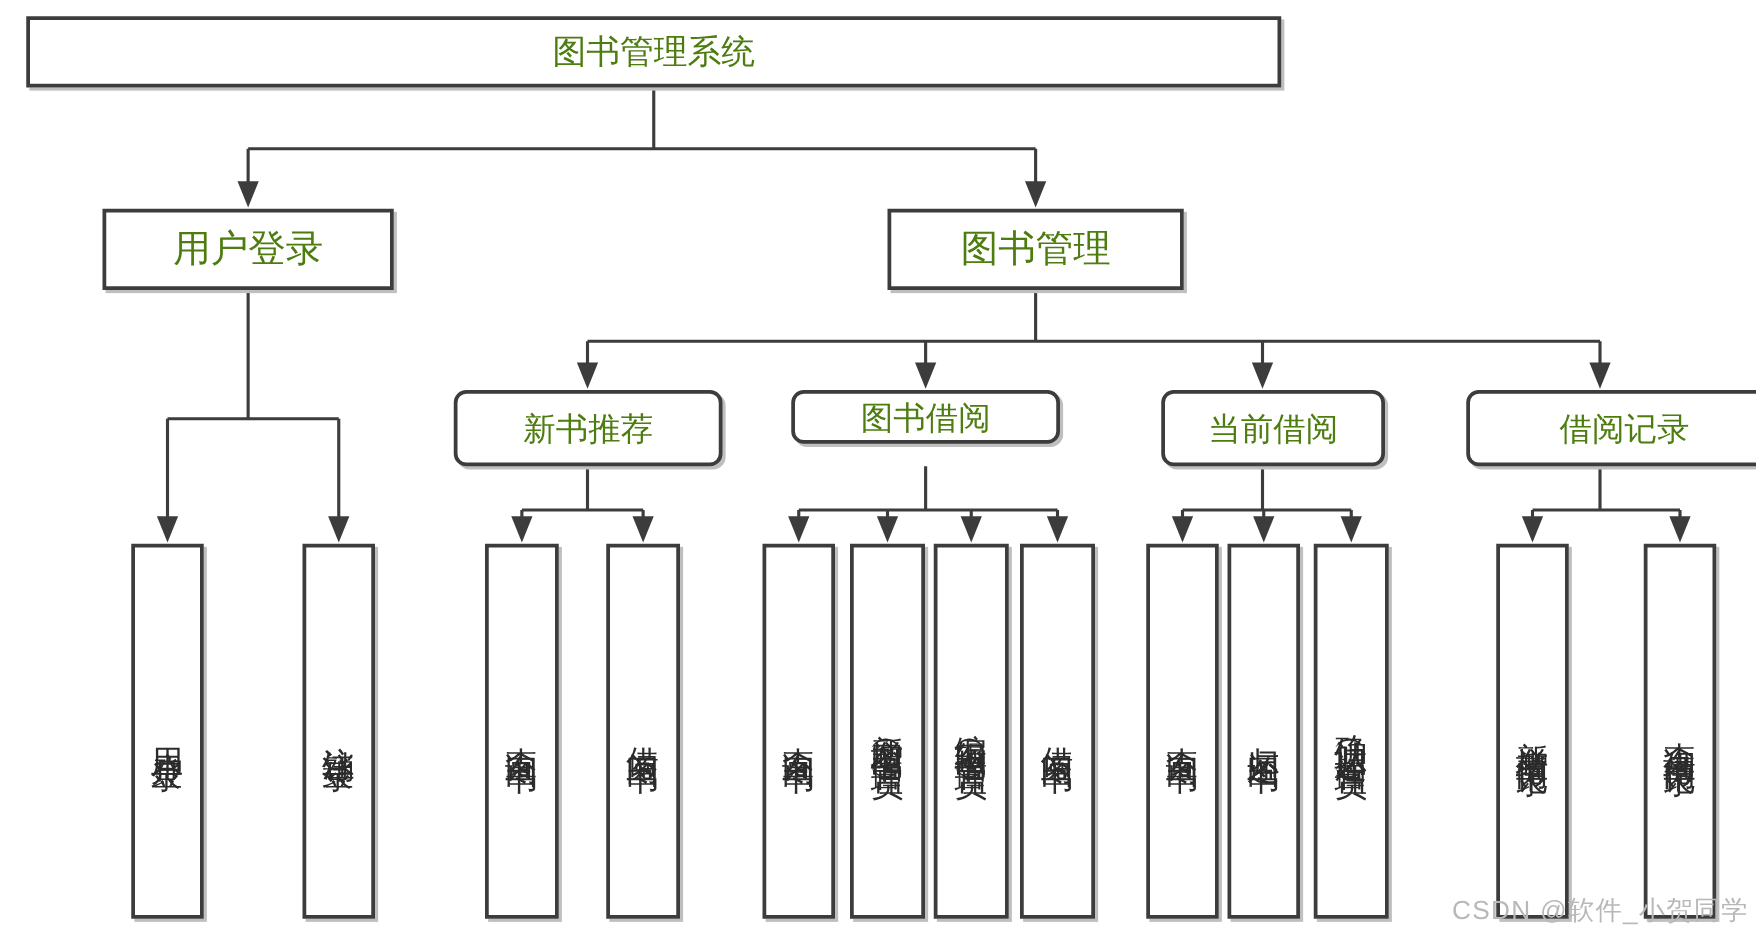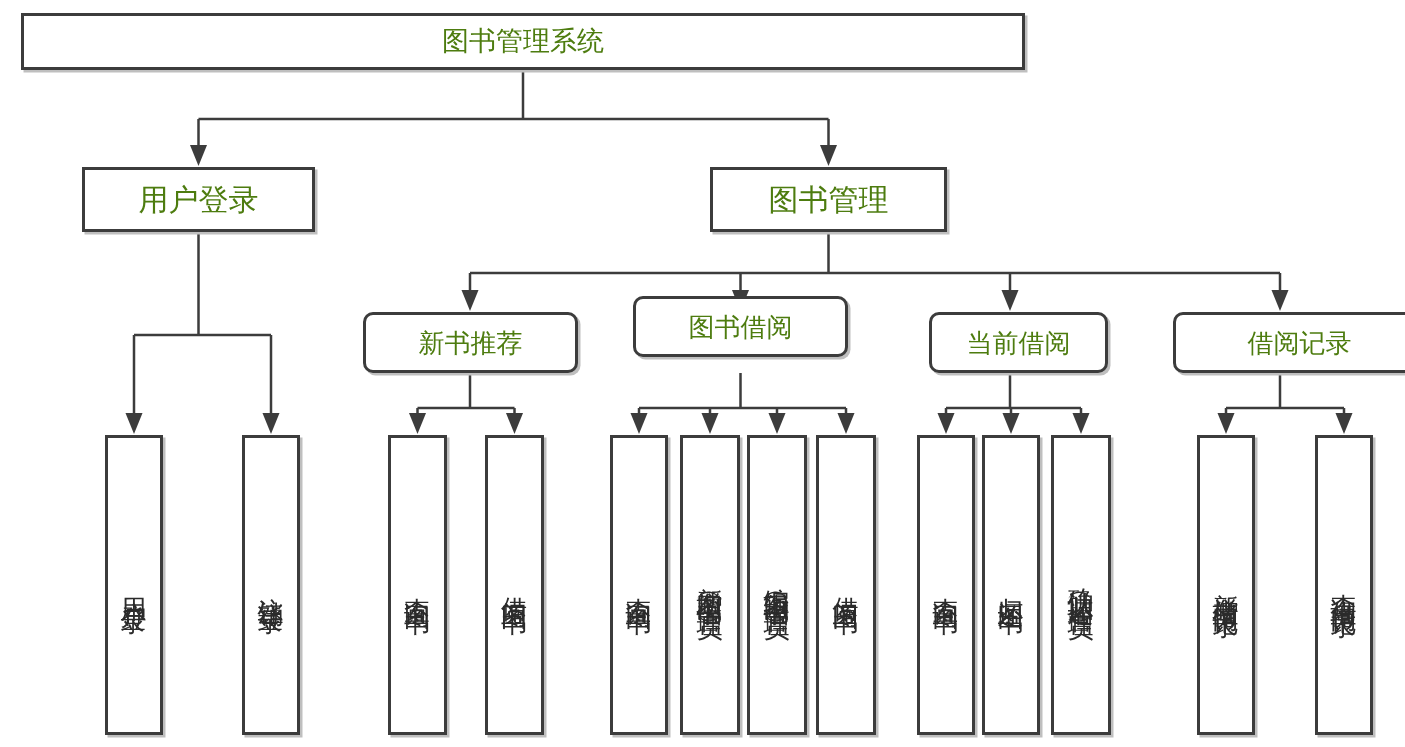--- a/index.html
+++ b/index.html
@@ -86,21 +86,21 @@
   <div class="hbox l2" style="left:82px;top:167px;width:233px;height:65px">
     <span>用户登录</span>
   </div>
   <div class="hbox l2" style="left:710px;top:167px;width:237px;height:65px">
     <span>图书管理</span>
   </div>
 
   <div class="hbox l3" style="left:363px;top:312px;width:215px;height:61px">
     <span>新书推荐</span>
   </div>
-  <div class="hbox l3" style="left:633px;top:296px;width:215px;height:61px">
+  <div class="hbox l3" style="left:633px;top:312px;width:215px;height:43px">
     <span>图书借阅</span>
   </div>
   <div class="hbox l3" style="left:929px;top:312px;width:179px;height:61px">
     <span>当前借阅</span>
   </div>
   <div class="hbox l3" style="left:1173px;top:312px;width:253px;height:61px">
     <span>借阅记录</span>
   </div>
 
   <div class="vbox" style="left:105px">
@@ -140,13 +140,14 @@
     <span>确认归还（管理员）</span>
   </div>
 
   <div class="vbox" style="left:1197px">
     <span>新增借阅记录</span>
   </div>
   <div class="vbox" style="left:1315px">
     <span>查询借阅记录</span>
   </div>
 
+  <div class="watermark">CSDN @软件_小贺同学</div>
 </div>
 
 </body></html>

